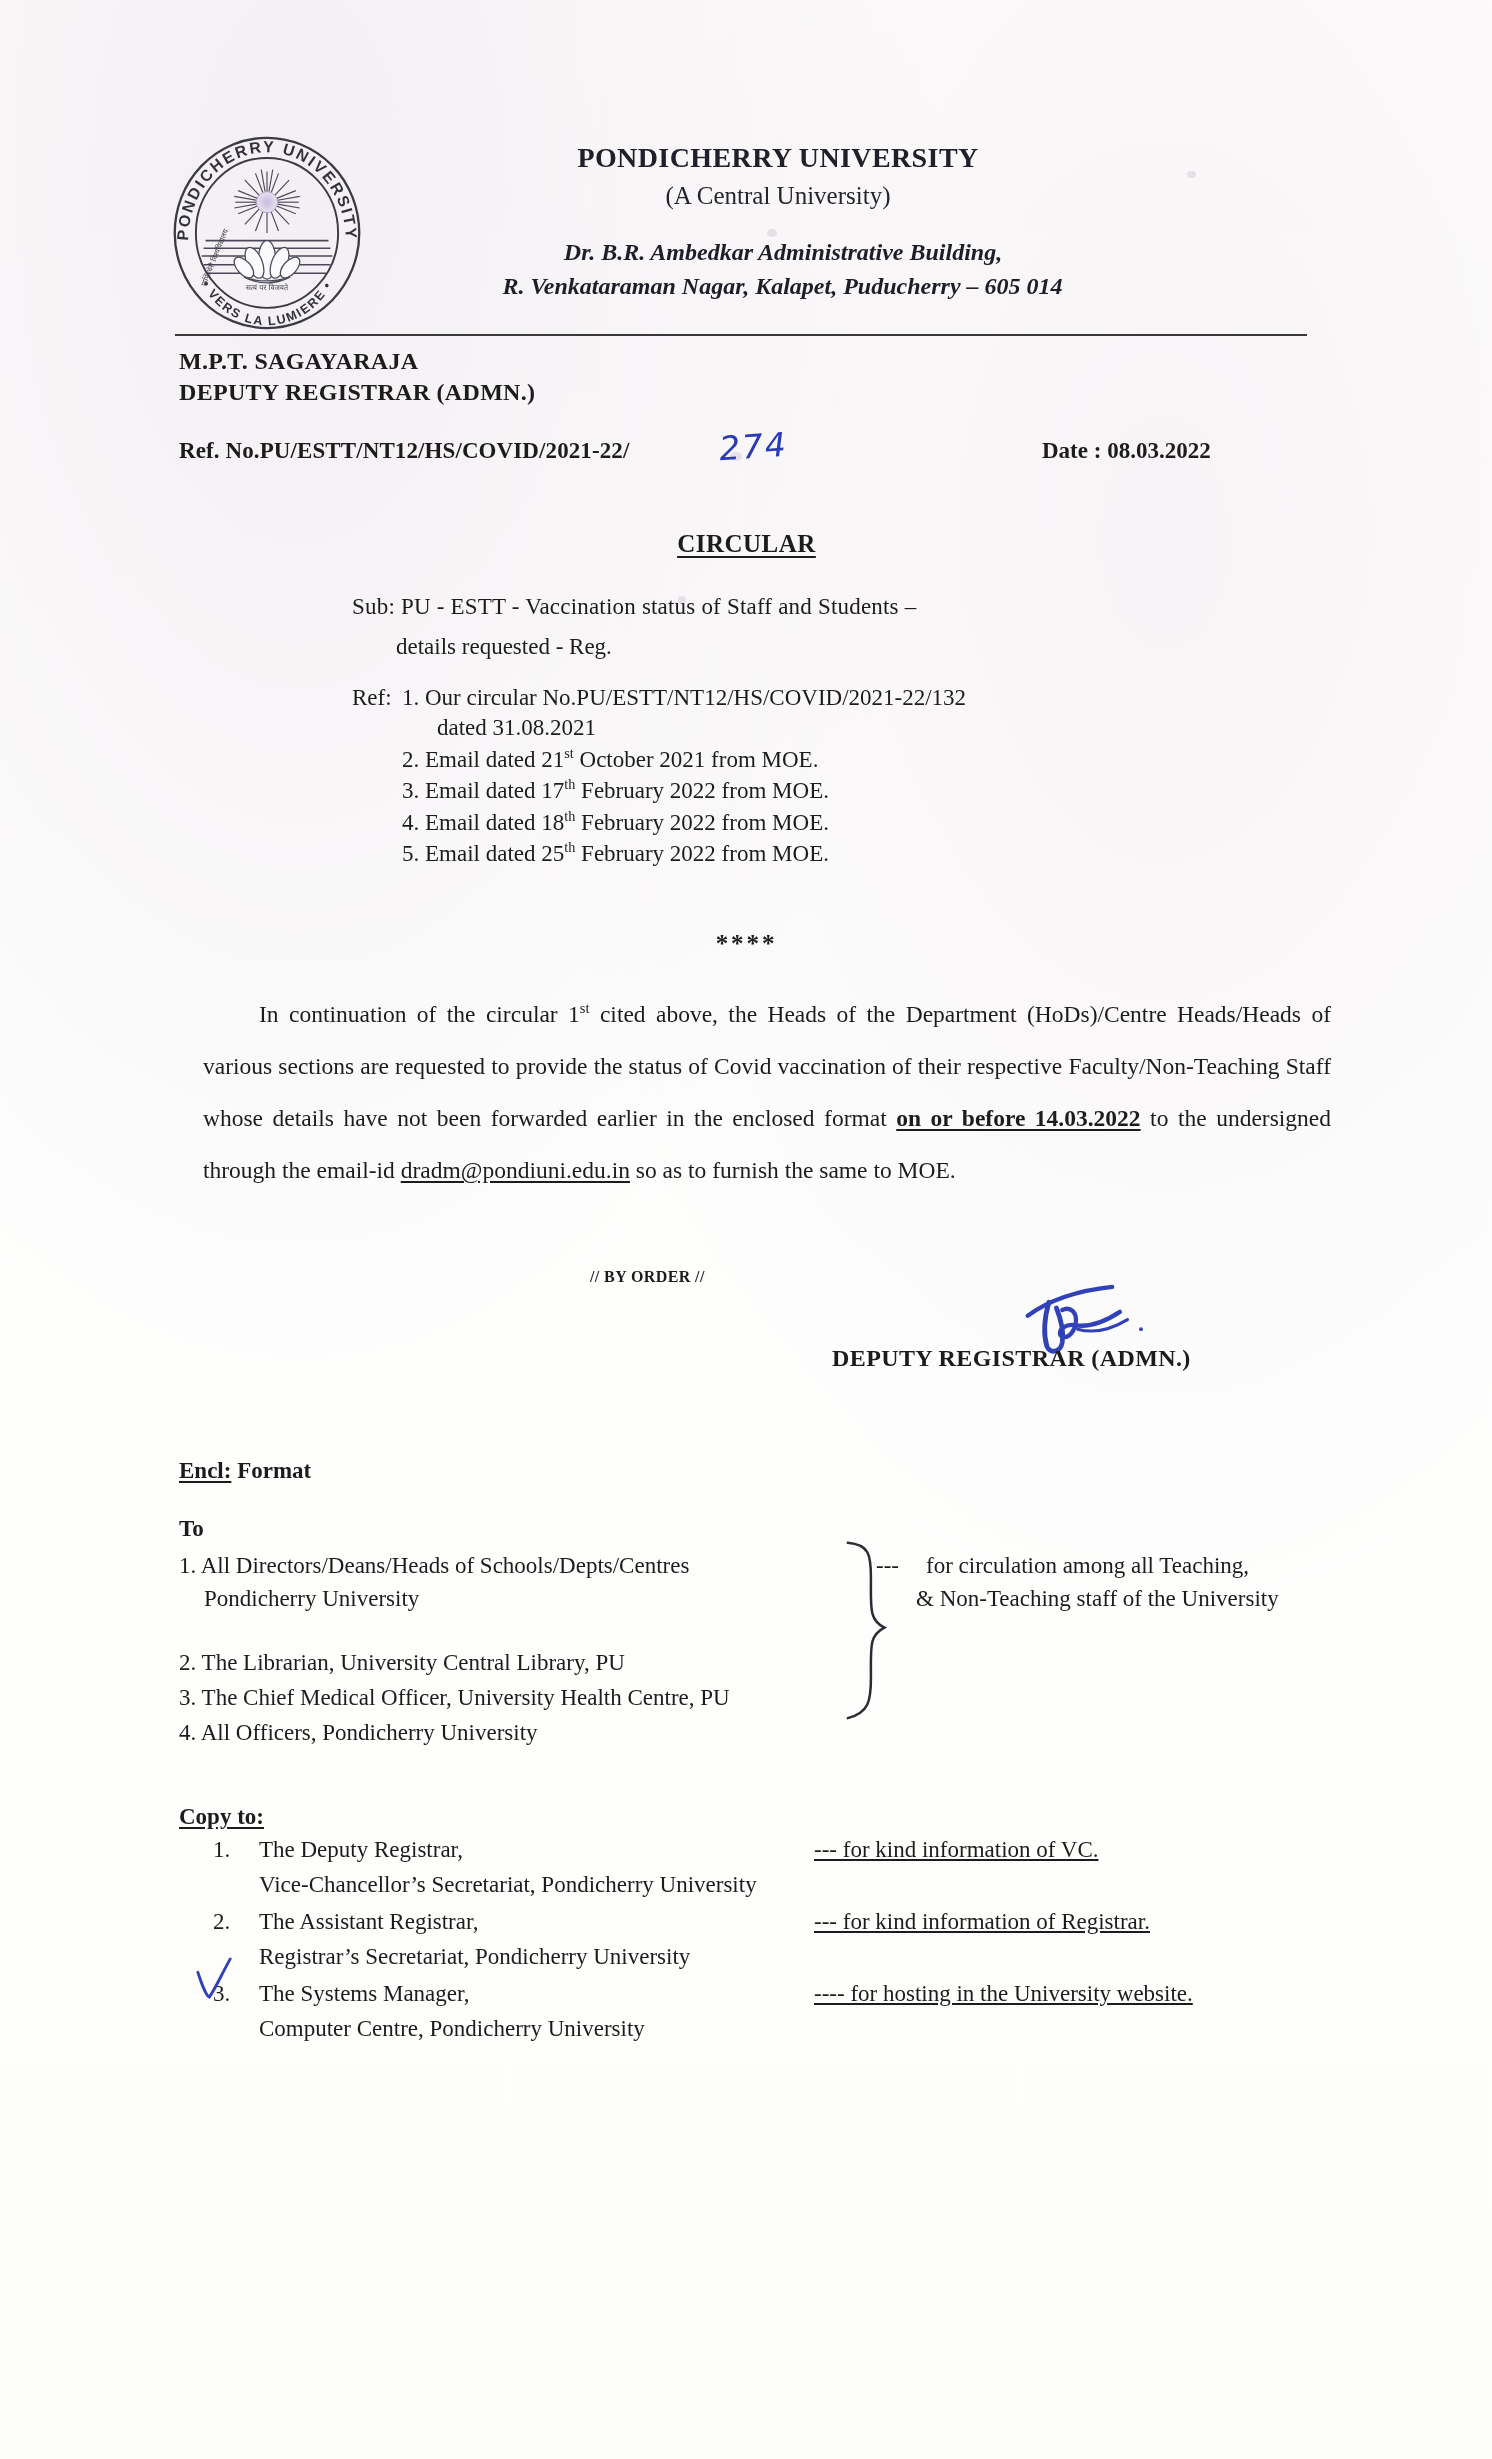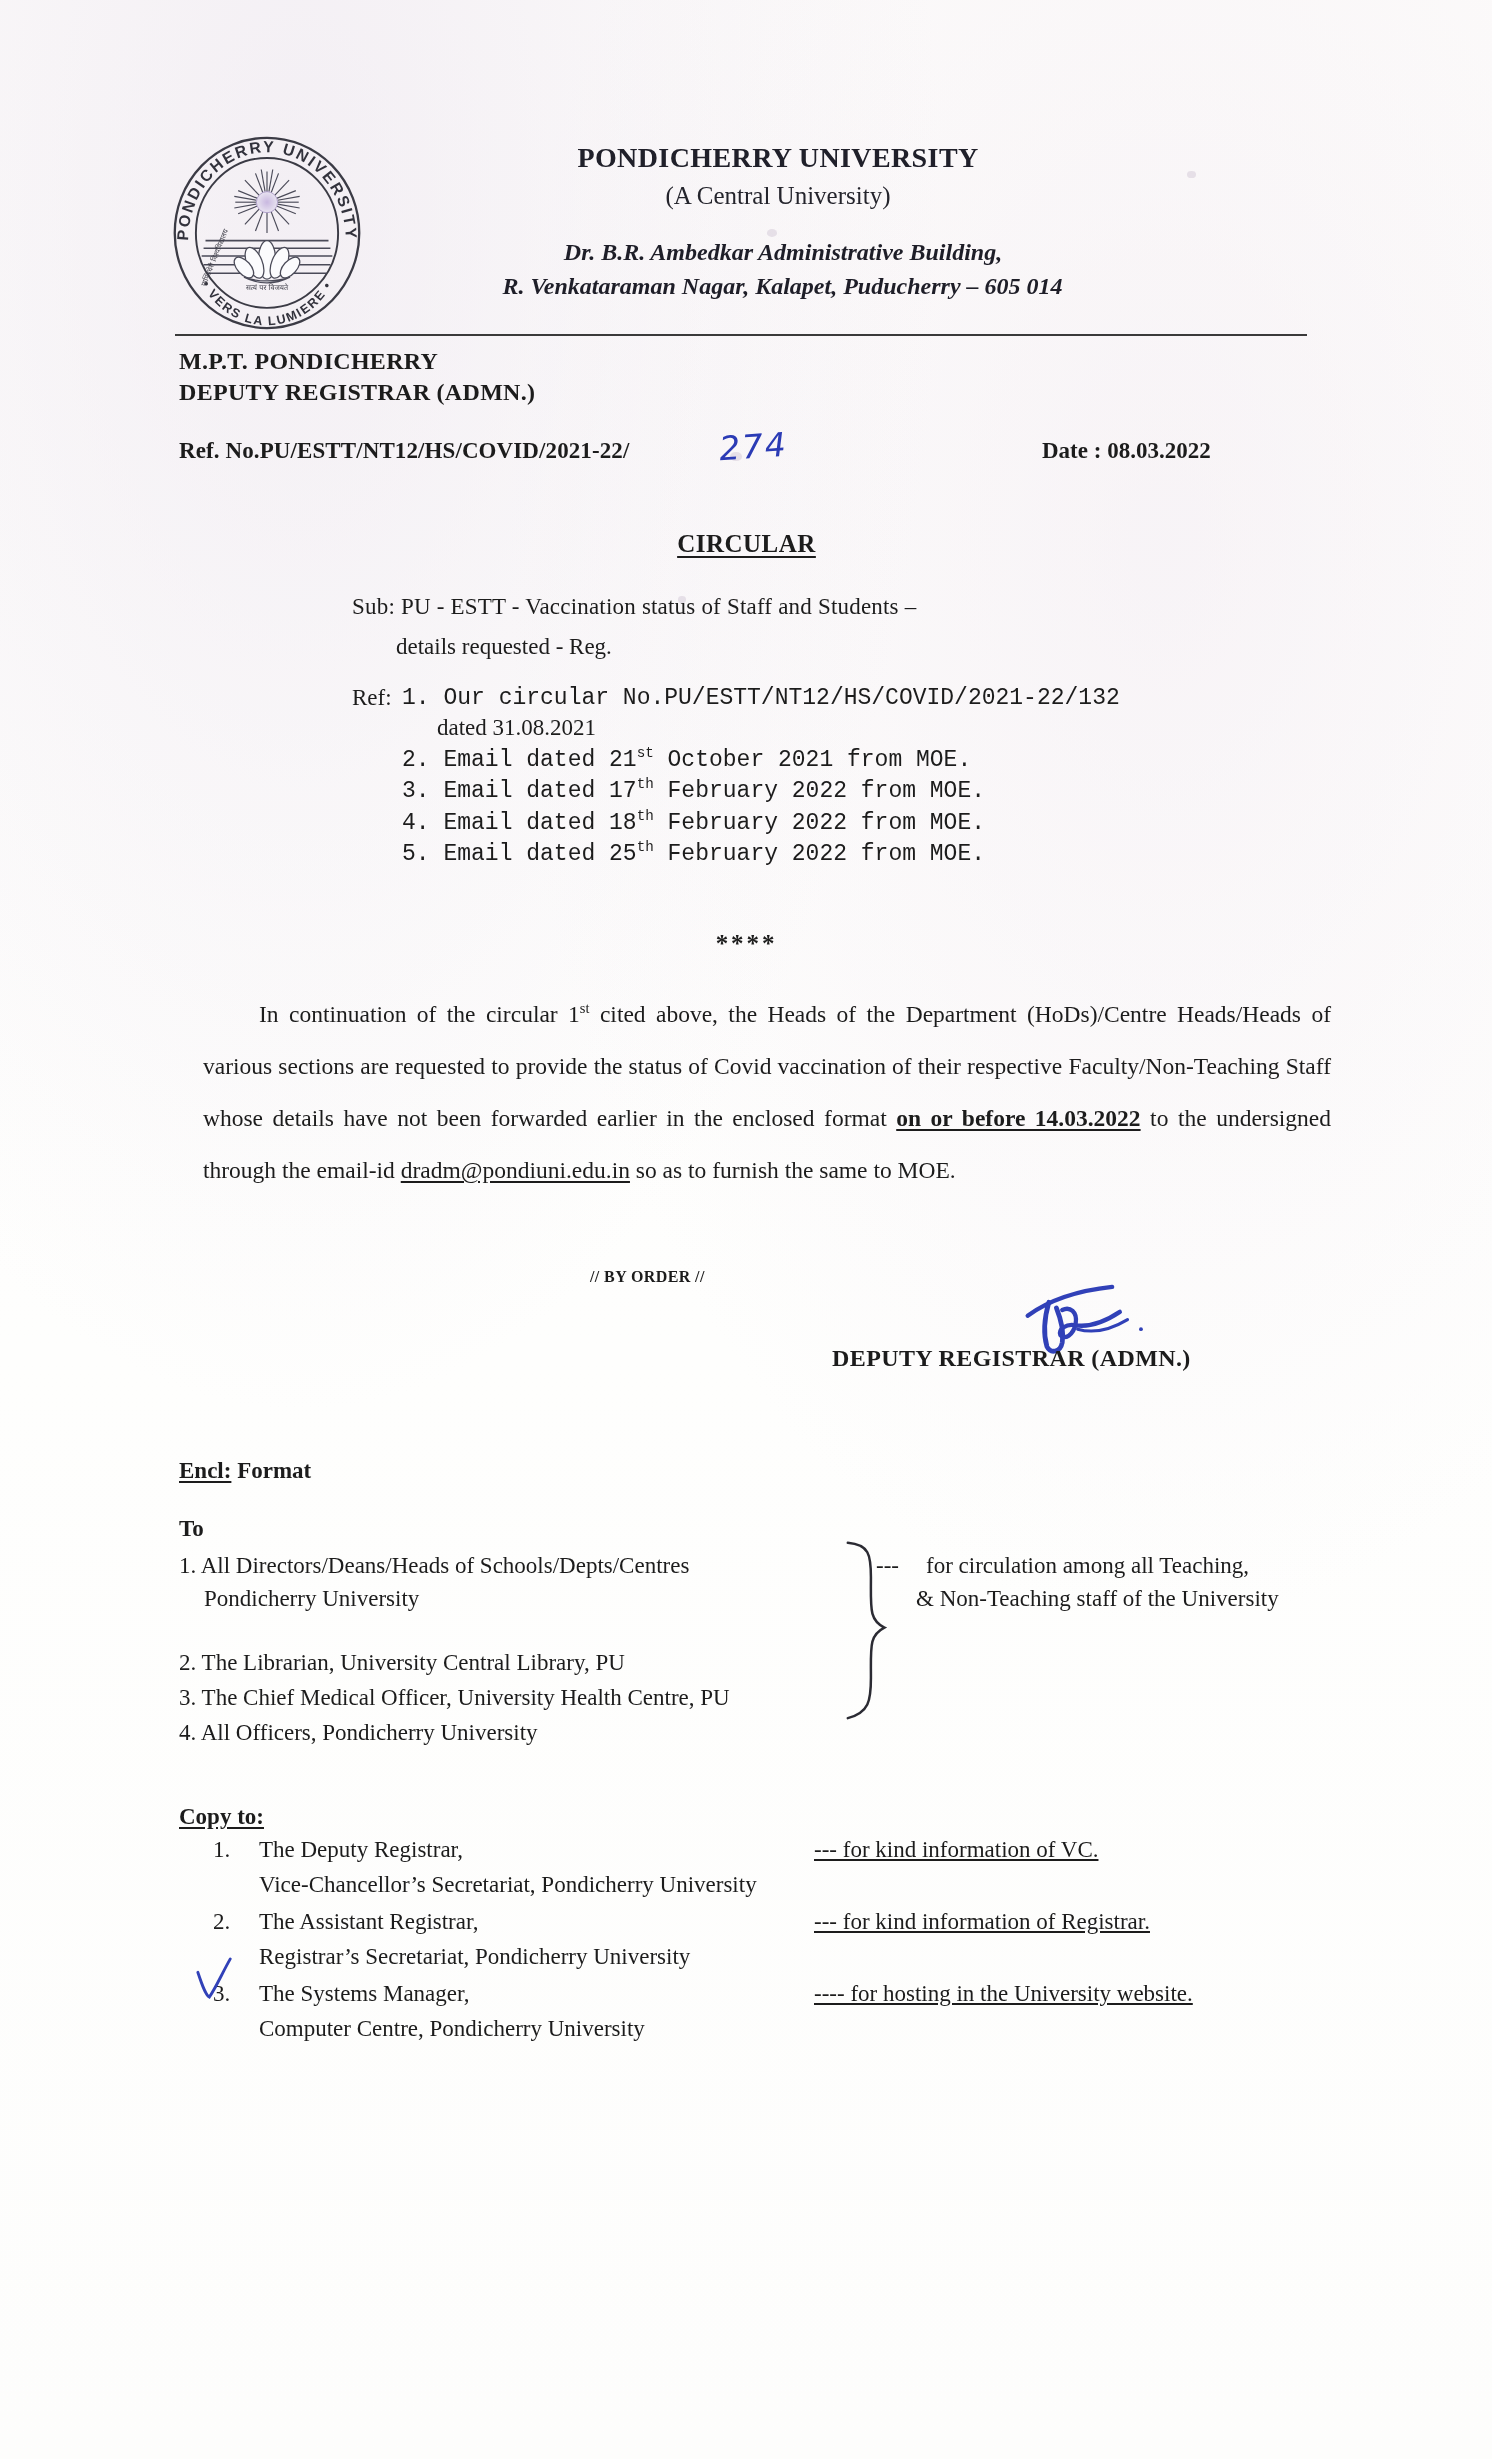--- a/index.html
+++ b/index.html
@@ -169,21 +169,21 @@
     left: 352px;
     top: 685px;
     font-size: 23px;
   }
   .ref-list {
     position: absolute;
     left: 402px;
     top: 685px;
     font-size: 23px;
   }
-  .ref-list .item { margin-bottom: 3.8px; white-space: nowrap; font-family: Liberation Mono, monospace; }
+  .ref-list .item { margin-bottom: 3.8px; white-space: nowrap; }
   .ref-list .sub  { padding-left: 35px; margin-bottom: 3.8px; }
   sup { font-size: 0.62em; vertical-align: super; }
 
   .stars {
     position: absolute;
     left: 0;
     top: 930px;
     width: 1493px;
     text-align: center;
     font-size: 25px;
@@ -395,21 +395,21 @@
     </svg>
   </div>
 
   <div class="univ-name">PONDICHERRY UNIVERSITY</div>
   <div class="univ-sub">(A Central University)</div>
   <div class="addr1">Dr. B.R. Ambedkar Administrative Building,</div>
   <div class="addr2">R. Venkataraman Nagar, Kalapet, Puducherry – 605 014</div>
 
   <div class="rule"></div>
 
-  <div class="officer-name">M.P.T. PONDICHERRY</div>
+  <div class="officer-name">M.P.T. SAGAYARAJA</div>
   <div class="officer-desig">DEPUTY REGISTRAR (ADMN.)</div>
 
   <div class="refno">Ref. No.PU/ESTT/NT12/HS/COVID/2021-22/</div>
   <div class="handwritten-ref">274</div>
   <div class="date">Date : 08.03.2022</div>
 
   <div class="circ-title"><span>CIRCULAR</span></div>
 
   <div class="sub-line">
     <span>Sub:</span>

